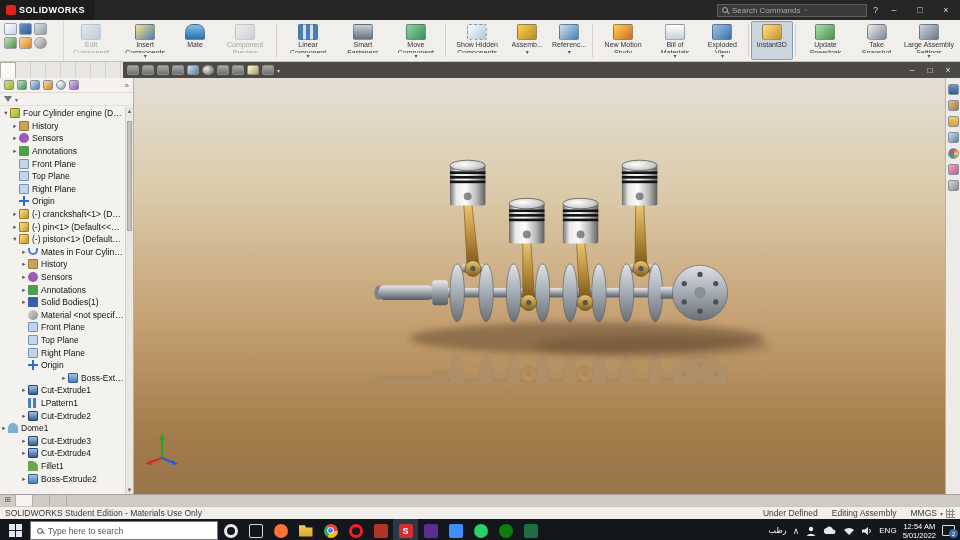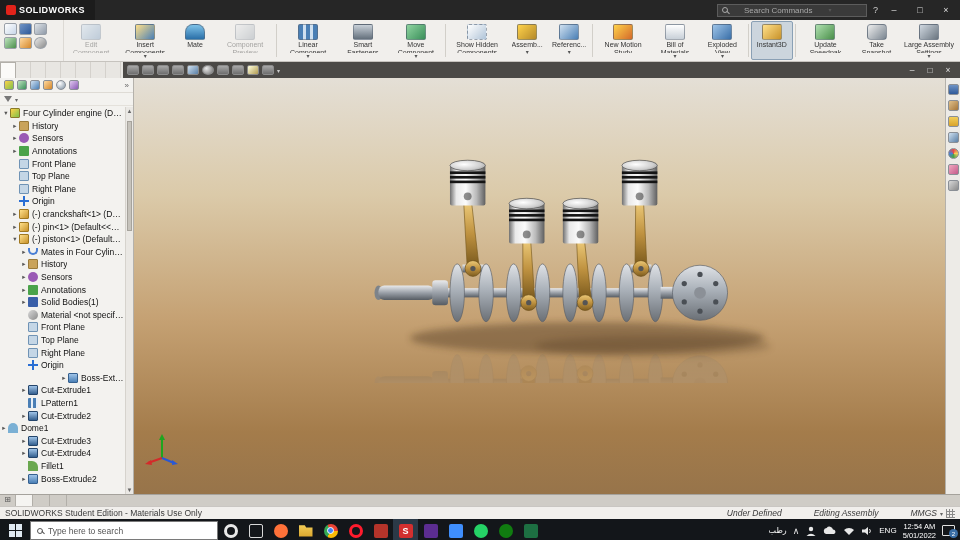--- a/index.html
+++ b/index.html
@@ -6,21 +6,21 @@
     font-family:"Liberation Sans","DejaVu Sans",sans-serif;background:#000;}
   *{box-sizing:border-box;}
 
   
   .titlebar{height:20px;background:#262626;display:flex;align-items:center;color:#fff;position:relative;}
   .logo{display:flex;align-items:center;gap:3px;padding:0 10px 0 6px;height:100%;background:#1c1c1c;}
   .logo-mark{width:10px;height:10px;background:#e2231a;border-radius:2px;display:inline-block;}
   .logo-text{font-size:9px;font-weight:bold;letter-spacing:.4px;}
   .tb-title{position:absolute;left:0;right:0;text-align:center;font-size:9px;color:#e8e8e8;pointer-events:none;}
   .tb-right{margin-left:auto;display:flex;align-items:center;gap:6px;padding-right:4px;z-index:2;}
-  .tb-search{width:150px;height:13px;background:#3a3a3a;border:1px solid #5c5c5c;display:flex;align-items:center;gap:16px;padding:0 4px;font-size:8px;color:#a8a8a8;}
+  .tb-search{width:150px;height:13px;background:#3a3a3a;border:1px solid #5c5c5c;display:flex;align-items:center;gap:4px;padding:0 4px;font-size:8px;color:#a8a8a8;}
   .mag{width:6px;height:6px;border:1.3px solid #a8a8a8;border-radius:50%;position:relative;flex:none;}
   .mag::after{content:"";position:absolute;width:4px;height:1.3px;background:#a8a8a8;right:-3px;bottom:-1px;transform:rotate(45deg);}
   .tb-help{font-size:9px;color:#cfcfcf;}
   .wbtn{width:20px;text-align:center;font-size:9px;color:#dcdcdc;}
 
   
   .ribbon{height:42px;background:#f1efec;border-bottom:1px solid #c6c3be;display:flex;align-items:stretch;}
   .qa{width:64px;flex:none;display:flex;flex-wrap:wrap;align-content:flex-start;gap:2px;padding:3px 4px;border-right:1px solid #dcd9d4;}
   .qicon{width:13px;height:12px;border:1px solid #9aa0a8;background:linear-gradient(135deg,#fdfdfd,#c3ccd6);border-radius:2px;}
   [data-name="new-document-icon"]{background:linear-gradient(135deg,#ffffff,#c8d6e8);}
@@ -130,21 +130,21 @@
   [data-name="custom-properties-icon"]{background:linear-gradient(135deg,#d8d8d8,#8a8a8a);}
 
   
   .bottomtabs{height:12px;background:#cfccc6;border-top:1px solid #a5a29c;display:flex;align-items:stretch;font-size:8.5px;color:#333;}
   .bt-split{width:16px;text-align:center;font-size:8px;color:#555;border-right:1px solid #b2afa9;}
   .btab{padding:0 8px;display:flex;align-items:center;border-right:1px solid #b2afa9;}
   .btab.active{background:#f5f4f1;font-weight:bold;}
 
   
   .statusbar{height:13px;background:#f1efec;border-top:1px solid #c9c6c2;display:flex;align-items:center;font-size:8.5px;color:#3a3a3a;padding:0 5px;}
-  .sb-right{margin-left:auto;display:flex;align-items:center;gap:32px;font-style:italic;}
+  .sb-right{margin-left:auto;display:flex;align-items:center;gap:14px;}
   .sb-grid{width:9px;height:9px;background:
      repeating-linear-gradient(0deg,#8a8a8a 0 1px,transparent 1px 3px),
      repeating-linear-gradient(90deg,#8a8a8a 0 1px,transparent 1px 3px);}
 
   
   .taskbar{height:23px;background:#141warm61a;background:#13161a;display:flex;align-items:center;color:#fff;}
   .start{width:30px;height:100%;display:flex;align-items:center;justify-content:center;}
   .winlogo{display:grid;grid-template-columns:6px 6px;grid-gap:1px;}
   .winlogo span{width:6px;height:6px;background:#dfe8f2;}
   .tsearch{width:188px;height:19px;background:#fff;border:1px solid #7a7a7a;color:#555;font-size:8.5px;display:flex;align-items:center;gap:5px;padding:0 6px;flex:none;}

